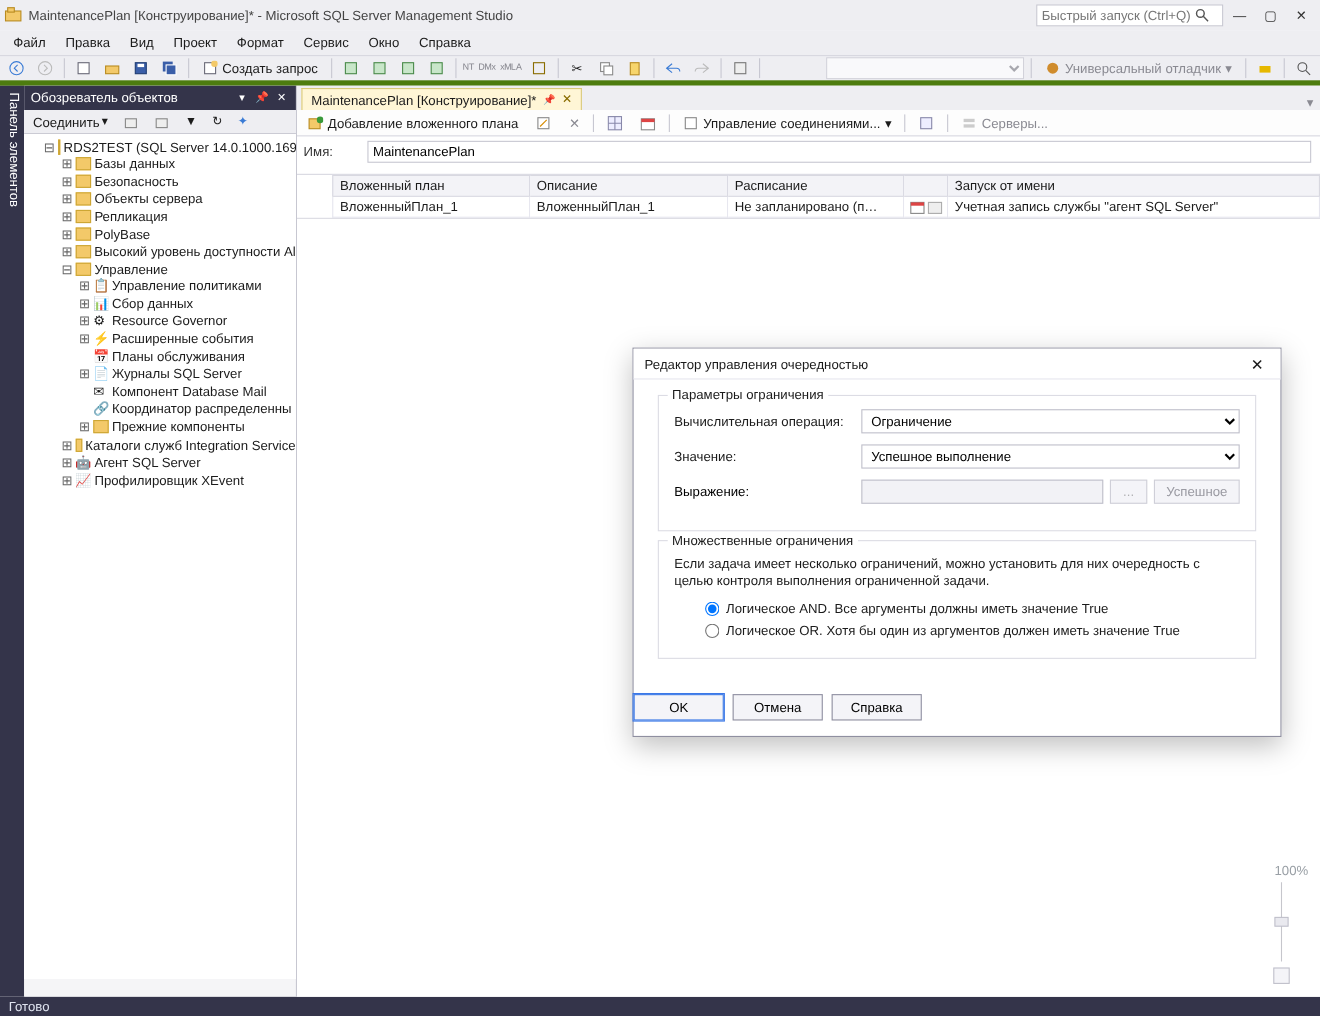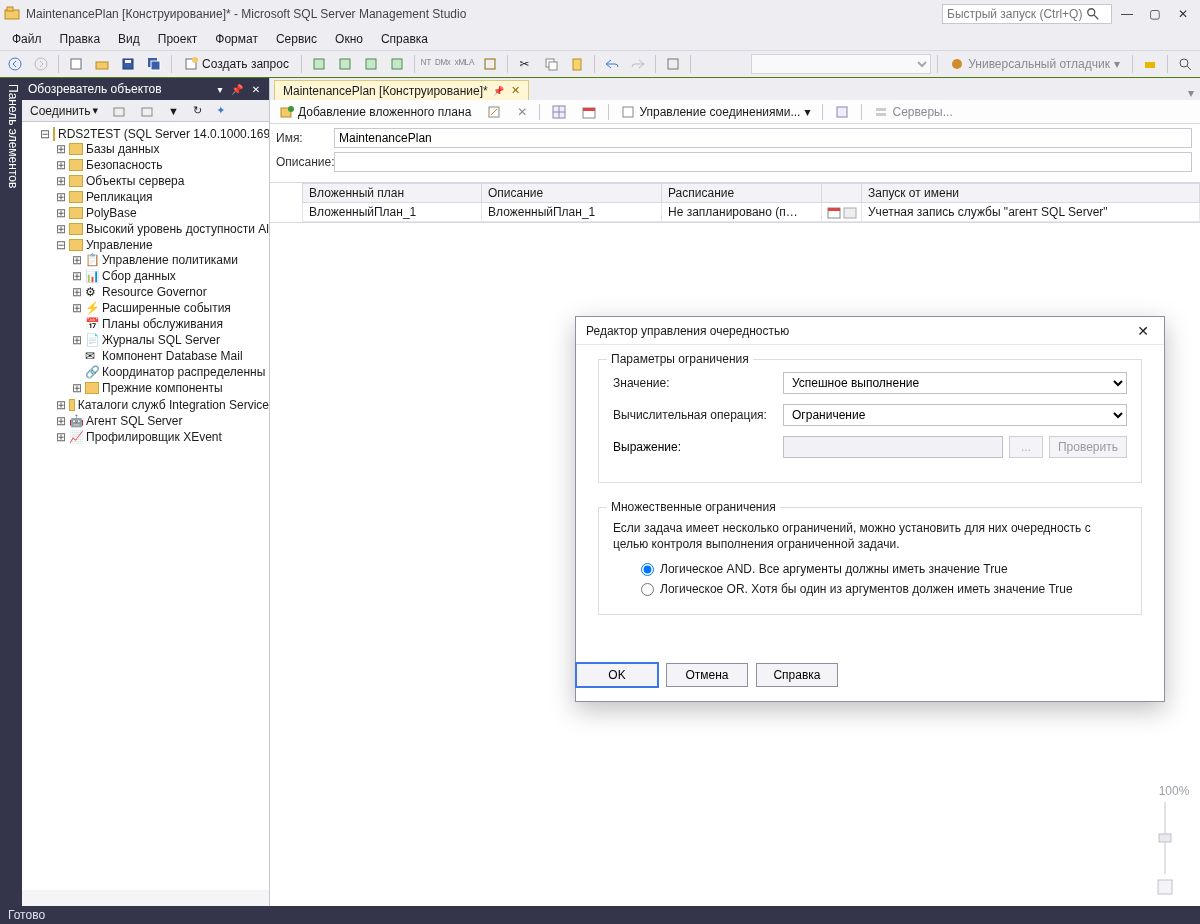--- a/index.html
+++ b/index.html
@@ -11,21 +11,21 @@
 .titlebar .title { flex: 1; color: #444; }
 .titlebar .quick-launch { width: 170px; height: 20px; border: 1px solid #c7c7d1; background: #fff; padding: 0 4px; font-size: 11px; color: #777; display:flex; align-items:center; }
 .titlebar .qs-icon { width: 14px; height: 14px; margin-left: 4px; fill:#555; }
 .titlebar .win-btn { width: 26px; height: 20px; display:inline-flex; align-items:center; justify-content:center; margin-left: 2px; color:#333; }
 
 
 .menubar { height: 22px; background: #eeeef2; display:flex; align-items:center; padding: 0 4px; gap: 2px; }
 .menubar .menu-item { padding: 2px 8px; color: #1b1b1b; }
 
 
-.toolbar { height: 28px; background: #eeeef2; border-top:1px solid #d8d8e0; border-bottom:1px solid #4d7c0f; display:flex; align-items:center; padding:0 4px; gap:4px; }
+.toolbar { height: 28px; background: #eeeef2; border-top:1px solid #d8d8e0; border-bottom:5px solid #4d7c0f; display:flex; align-items:center; padding:0 4px; gap:4px; }
 .toolbar .tbtn { width:22px; height:22px; display:inline-flex; align-items:center; justify-content:center; border:1px solid transparent; }
 .toolbar .sep { width:1px; height:18px; background:#c7c7d1; margin:0 2px;}
 .toolbar .tb-text { padding:0 4px; display:inline-flex; align-items:center; gap:4px; height:22px;}
 .toolbar .combo { height:20px; border:1px solid #c7c7d1; background:#fff; min-width:180px;}
 .toolbar .txtbtn { padding:0 6px; display:inline-flex; align-items:center; gap:4px;}
 
 
 .client { display:flex; height: calc(924px - 28px - 22px - 28px - 18px); }
 .sidebar-rail { width:22px; background:#34344a; color:#fff; writing-mode: vertical-rl; text-orientation: mixed; padding:6px 2px; font-size:11px; }
 .obj-explorer { width:248px; background:#f5f5f7; border-right:1px solid #c7c7d1; display:flex; flex-direction:column; }
@@ -66,21 +66,21 @@
 .zoom { position:absolute; right:8px; bottom:10px; width:36px; text-align:center; color:#9aa0a6; font-size:11px;}
 .design-surface { flex:1; position:relative; background:#fff;}
 .hint-card { position:absolute; right:120px; top:245px; width:200px; background:#fff; border:1px solid #e0e0e6; border-radius:4px; box-shadow:0 2px 6px rgba(0,0,0,.1); padding:8px 10px; color:#6b6e76; line-height:1.4;}
 
 
 .dialog { position:absolute; left:305px; top:238px; width:590px; background:#fff; border:1px solid #8f8fa0; box-shadow:0 8px 24px rgba(0,0,0,.25);}
 .dlg-title { height:28px; background:#fff; border-bottom:1px solid #e6e6ee; display:flex; align-items:center; padding:0 10px; justify-content:space-between; font-size:12px;}
 .dlg-close { width:22px; height:22px; display:inline-flex; align-items:center; justify-content:center; font-size:14px;}
 .dlg-body { padding:14px 22px 16px 22px;}
 .dlg-desc { color:#444; margin-bottom:14px; line-height:1.35; text-align:center; padding:0 10px;}
-.group { border:1px solid #dcdce4; padding:12px 14px 14px 14px; margin-bottom:24px; position:relative;}
+.group { border:1px solid #dcdce4; padding:12px 14px 14px 14px; margin-bottom:8px; position:relative;}
 .group > legend { position:absolute; top:-8px; left:8px; background:#fff; padding:0 4px; font-size:12px;}
 .form-row { display:flex; align-items:center; margin-bottom:10px;}
 .form-row label { width:170px;}
 .form-row select, .form-row input[type=text] { flex:1; height:22px; border:1px solid #bfbfca; background:#fff; padding:0 4px;}
 .form-row.disabled label { color:#000000;}
 .form-row.disabled input { background:#f2f2f6; color:#aaa;}
 .form-row .btn-small { width:34px; height:22px; margin-left:6px; border:1px solid #cfcfd8; background:#f4f4f8;}
 .form-row .btn-verify { width:78px; height:22px; margin-left:6px; border:1px solid #cfcfd8; background:#f4f4f8; color:#9a9aa2;}
 .radio-row { display:flex; align-items:center; margin:6px 0 4px 28px; gap:6px;}
 .dlg-buttons { display:flex; gap:8px; padding:8px 14px 14px 0;}
@@ -503,24 +503,20 @@
             <rect x="2" y="8" width="10" height="3" fill="#ccc"></rect>
           </svg>
         <span>Серверы...</span>
       </span>
     </div>
 
     <div class="fields">
       <div class="fld">
         <label>Имя:</label>
         <input type="text" value="MaintenancePlan" style="">
-      </div>
-      <div class="fld">
-        <label>Описание:</label>
-        <input type="text" style="">
       </div>
     </div>
 
     <div class="grid">
       <div class="grid-head">
         <div>Вложенный план</div>
         <div>Описание</div>
         <div>Расписание</div>
         <div></div>
         <div>Запуск от имени</div>
@@ -567,32 +563,32 @@
     <div class="dialog">
       <div class="dlg-title">
         <span>Редактор управления очередностью</span>
         <span class="dlg-close">✕</span>
       </div>
       <div class="dlg-body">
 
         <div class="group">
           <legend>Параметры ограничения</legend>
           <div class="form-row">
+            <label>Вычислительная операция:</label>
+            <select><option>Ограничение</option></select>
+          </div>
+          <div class="form-row">
             <label>Значение:</label>
             <select><option>Успешное выполнение</option></select>
-          </div>
-          <div class="form-row">
-            <label>Вычислительная операция:</label>
-            <select><option>Ограничение</option></select>
           </div>
           <div class="form-row disabled">
             <label>Выражение:</label>
             <input type="text" disabled="" style="">
             <button class="btn-small" disabled="">...</button>
-            <button class="btn-verify" disabled="">Проверить</button>
+            <button class="btn-verify" disabled="">Успешное</button>
           </div>
         </div>
 
         <div class="group">
           <legend>Множественные ограничения</legend>
           <div style="margin-bottom:10px; line-height:1.35;">Если задача имеет несколько ограничений, можно установить для них очередность с целью контроля выполнения ограниченной задачи.</div>
           <div class="radio-row">
             <input type="radio" name="logic" checked="" style="">
             <span>Логическое AND. Все аргументы должны иметь значение True</span>
           </div>

